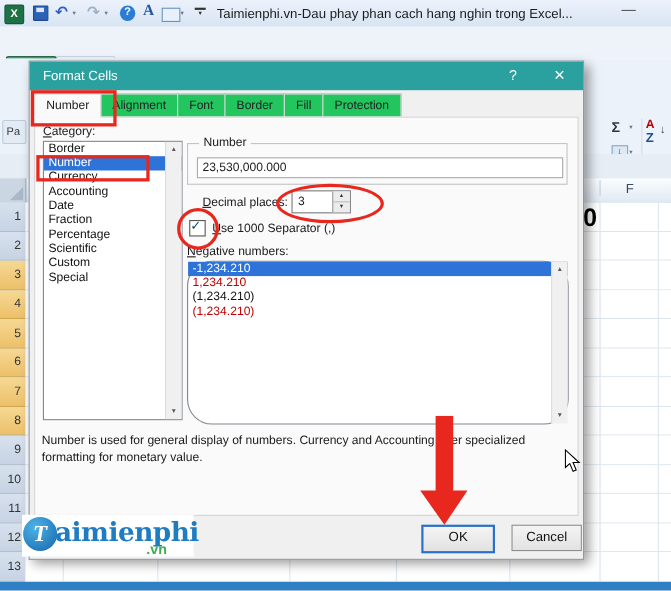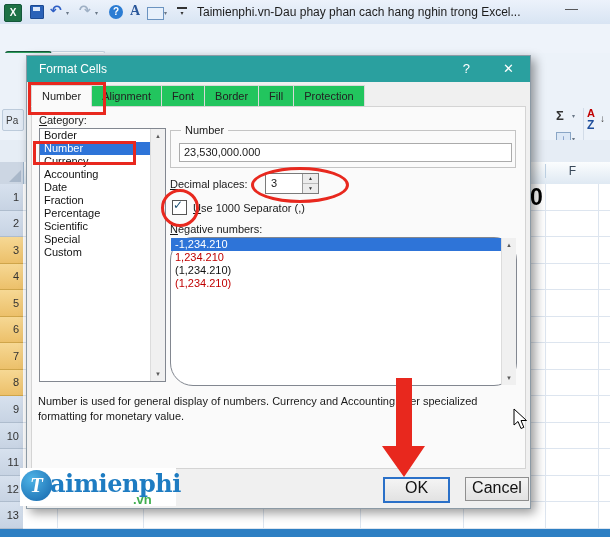--- a/index.html
+++ b/index.html
@@ -86,34 +86,34 @@
   .sbtn{position:absolute;left:0;width:14px;height:14px;text-align:center;font-size:6px;color:#5a5a5a;line-height:14px;}
   .sbtn.up{top:0;}
   .sbtn.down{bottom:0;}
 
   #cat-label{left:7px;top:7px;}
   #cat-list{left:7px;top:21px;width:125px;height:252px;}
   #sample-box{left:138px;top:23px;width:344px;height:36px;border:1px solid #c4c4c4;}
   #sample-legend{position:absolute;left:10px;top:-7px;background:#fafafa;padding:0 4px;font-size:11px;}
   #sample-value{position:absolute;left:8px;top:12px;width:327px;height:17px;background:#fff;border:1px solid #ababab;
                 line-height:17px;padding-left:4px;font-size:11px;}
-  #dec-label{left:138px;top:71px;}
+  #dec-label{left:152px;top:71px;}
   #spinner{left:233px;top:66px;width:52px;height:19px;background:#fff;border:1px solid #7a7a7a;}
   #spin-value{position:absolute;left:5px;top:3px;font-size:11px;}
   #spin-btns{position:absolute;right:0;top:0;width:15px;height:100%;border-left:1px solid #999;background:#ececec;}
   .spin-b{position:absolute;left:0;width:15px;height:9px;text-align:center;font-size:5px;color:#333;line-height:9px;}
   .spin-b.up{top:0;border-bottom:1px solid #bbb;}
   .spin-b.down{bottom:0;}
   #checkbox{left:140px;top:93px;width:13px;height:13px;background:#fff;border:1px solid #555;}
   #checkmark{position:absolute;left:0px;top:-3px;font-size:12px;font-weight:bold;color:#1b4f72;}
   #sep-label{left:161px;top:95px;}
   #neg-label{left:138px;top:116px;}
   #neg-list{left:138px;top:130px;width:345px;height:147px;border-radius:23px;}
   #desc{left:4px;top:287px;width:484px;line-height:15px;font-size:11px;color:#1a1a1a;padding-left:2px;}
-  .btn{height:22px;background:linear-gradient(#f4f4f4,#e2e2e2);text-align:center;line-height:20px;font-size:16px;color:#111;}
+  .btn{height:22px;background:linear-gradient(#f4f4f4,#e2e2e2);text-align:center;line-height:20px;font-size:12px;color:#111;}
   #ok-btn{left:356px;top:421px;width:63px;border:2px solid #2a70c8;line-height:18px;}
   #cancel-btn{left:438px;top:421px;width:62px;border:1px solid #8f8f8f;}
 
   
   .ann{z-index:40;pointer-events:none;}
   #ann-tab{left:28px;top:82px;width:72px;height:27px;border:3px solid #e8281e;}
   #ann-cat{left:33px;top:141px;width:97px;height:18px;border:3px solid #e8281e;}
   #ann-spin{left:251px;top:167px;width:92px;height:30px;border:3px solid #e8281e;border-radius:50%;}
   #ann-check{left:161px;top:189px;width:32px;height:32px;border:3px solid #e8281e;border-radius:50%;}
   #ann-arrow{left:378px;top:378px;}
@@ -254,22 +254,22 @@
       <div class="abs" id="cat-label"><span class="u">C</span><span>ategory:</span></div>
       <div class="abs listbox" id="cat-list">
         <div class="lb-item">Border</div>
         <div class="lb-item sel">Number</div>
         <div class="lb-item">Currency</div>
         <div class="lb-item">Accounting</div>
         <div class="lb-item">Date</div>
         <div class="lb-item">Fraction</div>
         <div class="lb-item">Percentage</div>
         <div class="lb-item">Scientific</div>
+        <div class="lb-item">Custom</div>
         <div class="lb-item">Special</div>
-        <div class="lb-item">Custom</div>
         <div class="scrollbar">
           <div class="sbtn up">▲</div>
           <div class="sbtn down">▼</div>
         </div>
       </div>
 
       <div class="abs" id="sample-box">
         <span id="sample-legend">Number</span>
         <div id="sample-value">23,530,000.000</div>
       </div>

